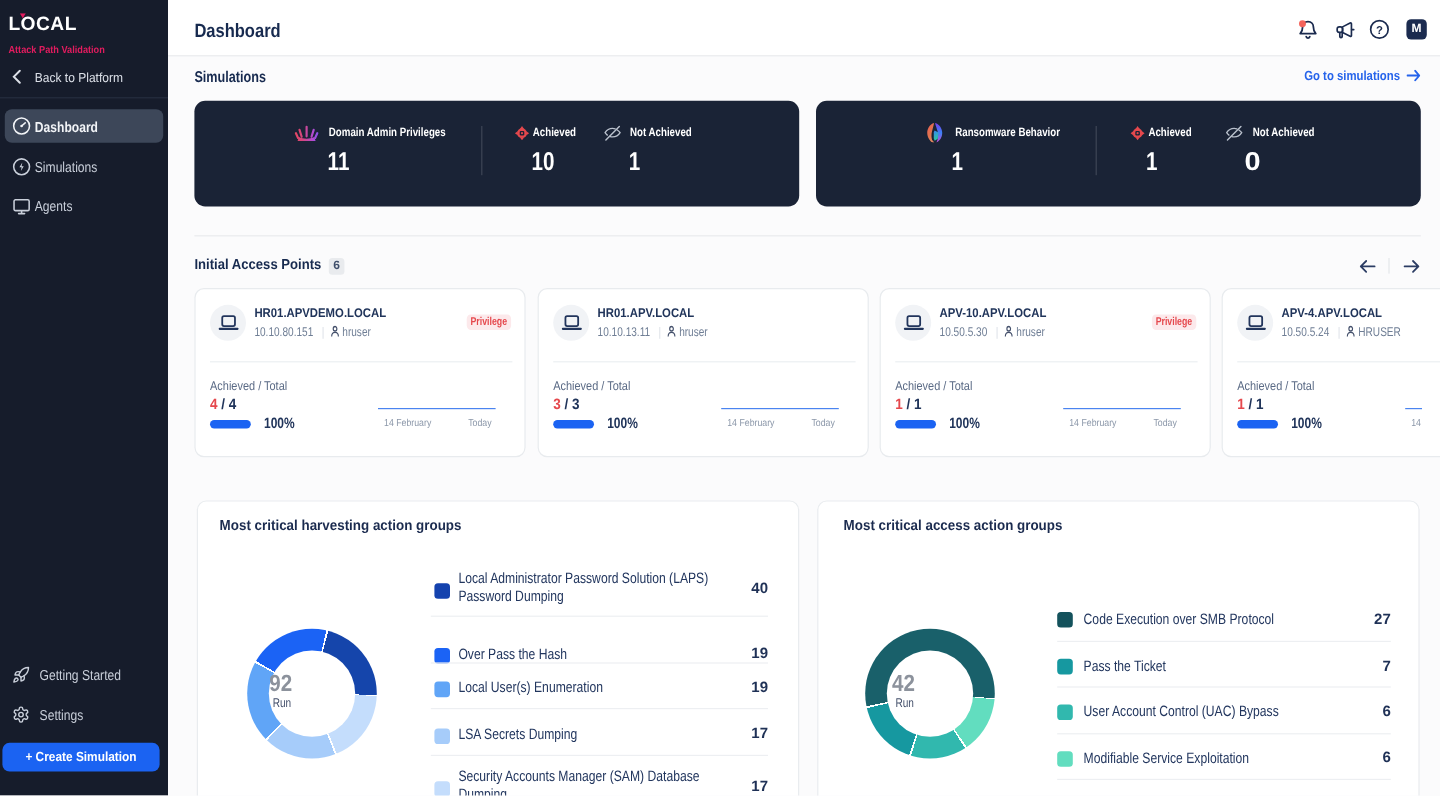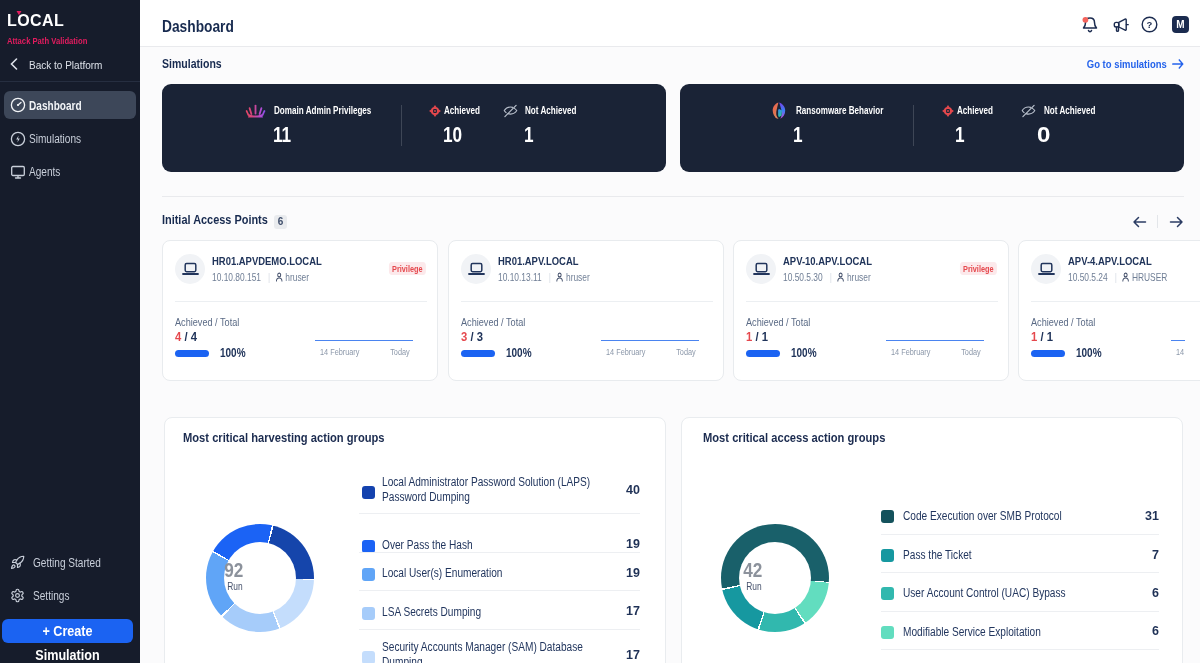--- a/index.html
+++ b/index.html
@@ -8,21 +8,21 @@
 .abs{position:absolute}
 
 #side{position:absolute;left:0;top:0;width:140px;height:663px;background:#161C2B}
 #side .logo{position:absolute;left:7px;top:12px;color:#fff;font-weight:bold;font-size:16px;letter-spacing:.4px}
 #side .sub{position:absolute;left:7px;top:35.5px;color:#E31C5F;font-weight:bold;font-size:8.5px;transform:scaleX(.9);transform-origin:0 50%}
 #side .back{position:absolute;left:29px;top:59px;color:#DCE0E8;font-size:11px;transform:scaleX(.91);transform-origin:0 50%}
 #side .divider{position:absolute;left:0;top:81px;width:140px;height:1px;background:#262E40}
 .navitem{position:absolute;left:29px;color:#C9CFDA;font-size:12px;transform:scaleX(.84);transform-origin:0 50%}
 .navicon{position:absolute;left:10px}
 #act{position:absolute;left:4px;top:91px;width:132px;height:28px;background:#3D4759;border-radius:6px}
-#btn-create{position:absolute;left:2px;top:619px;width:131px;height:24px;background:#1B63F2;border-radius:6px;color:#fff;font-size:14px;font-weight:bold;text-align:center;line-height:24px}
+#btn-create{position:absolute;left:2px;top:619px;width:131px;height:24px;background:#1B63F2;border-radius:6px;color:#fff;font-size:11px;font-weight:bold;text-align:center;line-height:24px}
 #btn-create span{display:inline-block;transform:scaleX(.9)}
 
 #topbar{position:absolute;left:140px;top:0;width:1060px;height:47px;background:#fff;border-bottom:1px solid #E9EAED}
 #title{position:absolute;left:162px;top:17.5px;font-size:16px;font-weight:bold;color:#172A4F;transform:scaleX(.86);transform-origin:0 50%}
 #avatar{position:absolute;left:1172px;top:16px;width:17px;height:17px;background:#1B2B4F;border-radius:4px;color:#fff;font-size:10px;font-weight:bold;text-align:center;line-height:17px}
 
 #sim-h{position:absolute;left:162px;top:56px;font-size:13px;font-weight:bold;color:#172A4F;transform:scaleX(.81);transform-origin:0 50%}
 #sim-link{position:absolute;right:16px;top:58px;font-size:11px;font-weight:bold;color:#2563EB;transform:scaleX(.86);transform-origin:100% 50%}
 .darkcard{position:absolute;top:84px;width:504px;height:88px;background:#1A2336;border-radius:9px}
 .dk-label{position:absolute;top:105px;color:#fff;font-size:10px;font-weight:bold;transform:scaleX(.81);transform-origin:0 50%}
@@ -375,21 +375,21 @@
     <div class="lsq" style="top:22px;background:#C4DDFC"></div>
     <div class="ltxt" style="top:11px;line-height:15.3px">Security Accounts Manager (SAM) Database<br>Dumping</div>
     <div class="lcount" style="top:19px">17</div>
   </div>
 </div>
 
 <div class="abs" style="left:881px;top:497px;width:278px;height:166px">
   <div class="lrow" style="top:0;width:278px;height:37px">
     <div class="lsq" style="left:0;top:13px;background:#14525C"></div>
     <div class="ltxt" style="left:22px;top:12px">Code Execution over SMB Protocol</div>
-    <div class="lcount" style="top:11.5px">31</div>
+    <div class="lcount" style="top:11.5px">27</div>
   </div>
   <div class="lsep" style="left:0;top:37px;width:278px"></div>
   <div class="lrow" style="top:37px;width:278px;height:38.3px">
     <div class="lsq" style="left:0;top:15px;background:#1698A0"></div>
     <div class="ltxt" style="left:22px;top:14px">Pass the Ticket</div>
     <div class="lcount" style="top:13.5px">7</div>
   </div>
   <div class="lsep" style="left:0;top:75.3px;width:278px"></div>
   <div class="lrow" style="top:75.3px;width:278px;height:38.3px">
     <div class="lsq" style="left:0;top:15px;background:#31B8AE"></div>

